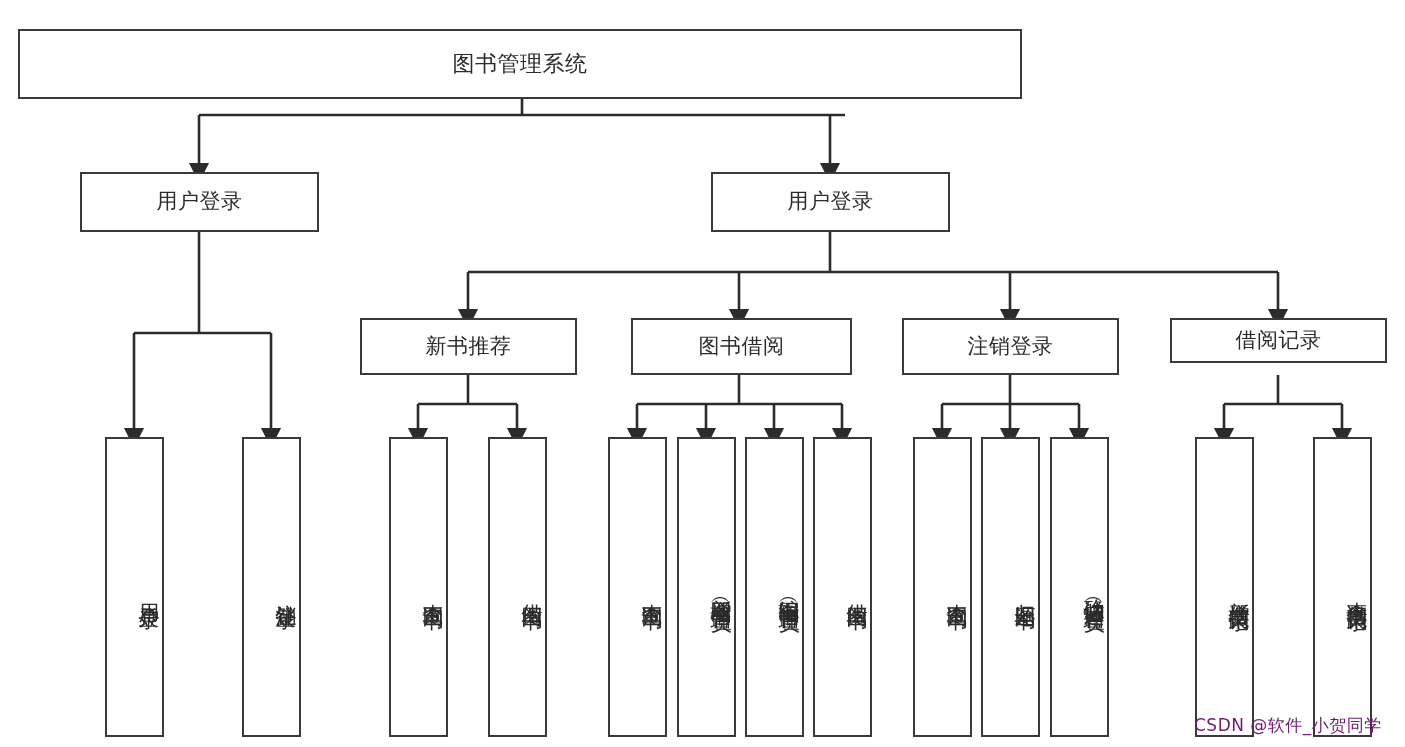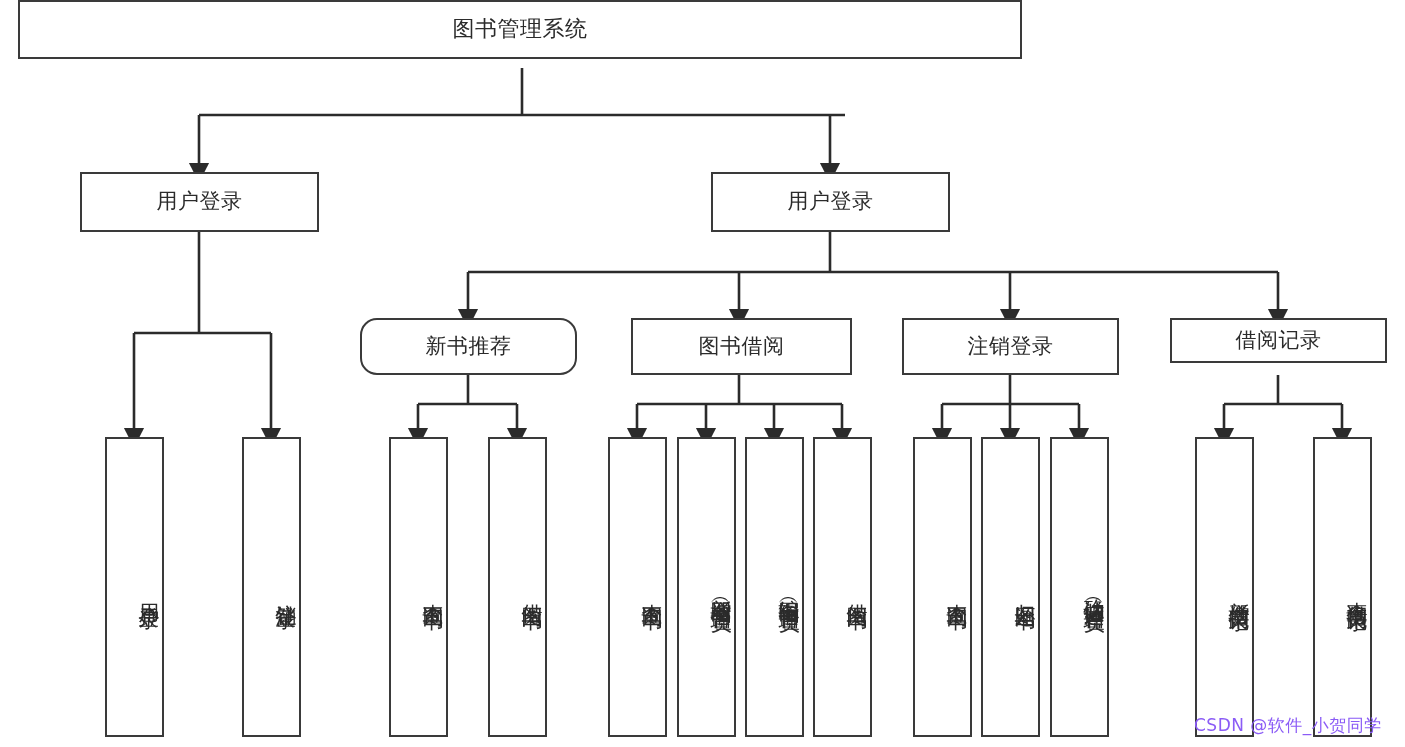--- a/index.html
+++ b/index.html
@@ -52,21 +52,21 @@
     justify-content: center;
     padding-top: 8px;
     overflow: hidden;
   }
   .node-root {
     font-size: 22px;
   }
   .watermark {
     position: absolute;
     font-size: 17px;
-    color: #8b5cf6;
+    color: #701a75;
     white-space: nowrap;
     letter-spacing: 0.5px;
     user-select: none;
   }
 </style>
 </head>
 <body>
 
 <div id="diagram-root">
 
@@ -113,26 +113,26 @@
       <path d="M1010,404 L1010,431" marker-end="url(#arrowhead)"></path>
       <path d="M1079,404 L1079,431" marker-end="url(#arrowhead)"></path>
 
       <path d="M1278,375 L1278,404"></path>
       <path d="M1224,404 L1342,404"></path>
       <path d="M1224,404 L1224,431" marker-end="url(#arrowhead)"></path>
       <path d="M1342,404 L1342,431" marker-end="url(#arrowhead)"></path>
     </g>
   </svg>
 
-  <div class="node node-h node-root" style="left:18px; top:0; width:1004px; height:59px;">图书管理系统</div>
+  <div class="node node-h node-root" style="left:18px; top:29px; width:1004px; height:70px;">图书管理系统</div>
 
   <div class="node node-h" style="left:80px; top:172px; width:239px; height:60px;">用户登录</div>
   <div class="node node-h" style="left:711px; top:172px; width:239px; height:60px;">用户登录</div>
 
-  <div class="node node-h" style="left:360px; top:318px; width:217px; height:57px;border-radius:17px;">新书推荐</div>
+  <div class="node node-h" style="left:360px; top:318px; width:217px; height:57px;">新书推荐</div>
   <div class="node node-h" style="left:631px; top:318px; width:221px; height:57px;">图书借阅</div>
   <div class="node node-h" style="left:902px; top:318px; width:217px; height:57px;">注销登录</div>
   <div class="node node-h" style="left:1170px; top:318px; width:217px; height:45px;">借阅记录</div>
 
   <div class="node node-v" style="left:105px; top:437px; width:59px; height:300px;">用户登录</div>
   <div class="node node-v" style="left:242px; top:437px; width:59px; height:300px;">注销登录</div>
 
   <div class="node node-v" style="left:389px; top:437px; width:59px; height:300px;">查询图书</div>
   <div class="node node-v" style="left:488px; top:437px; width:59px; height:300px;">借阅图书</div>
 

